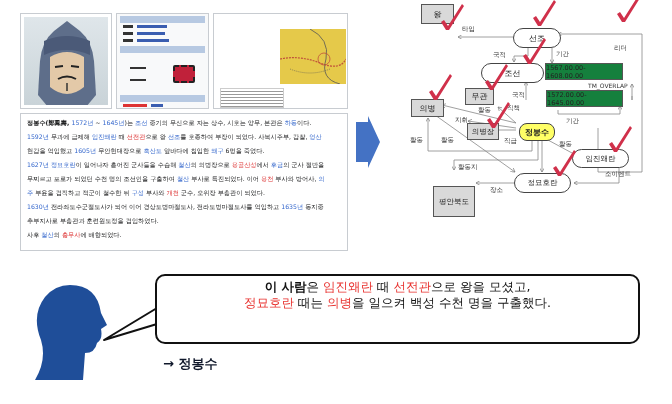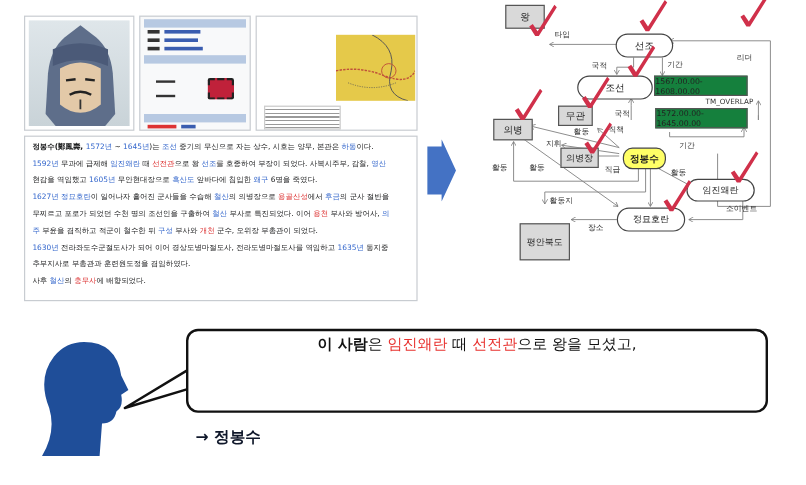--- a/index.html
+++ b/index.html
@@ -200,14 +200,15 @@
   <path d="M35 0 Q62 0 66 28 L72 40 L66 44 Q68 54 62 58 Q60 68 50 68 L48 95 L0 95 Q12 75 6 55 Q-4 30 10 12 Q20 0 35 0 Z" fill="#1f4e99"></path>
 </svg>
 
 <svg class="abs" style="left:100px;top:300px" width="60" height="50">
   <polygon points="4,40 57,8 57,24" fill="#fff" stroke="#111" stroke-width="2" stroke-linejoin="round"></polygon>
   <rect x="55" y="10" width="6" height="12" fill="#fff"></rect>
 </svg>
 
 <div class="bubble" id="bubble">
     <div><b>이 사람</b><span>은 </span><span class="r">임진왜란</span><span> 때 </span><span class="r">선전관</span><span>으로 왕을 모셨고,</span></div>
+    <div><span class="r">정묘호란</span><span> 때는 </span><span class="r">의병</span><span>을 일으켜 백성 수천 명을 구출했다.</span></div>
   </div>
 <div class="answer">→ 정봉수</div>
 
 </body></html>

